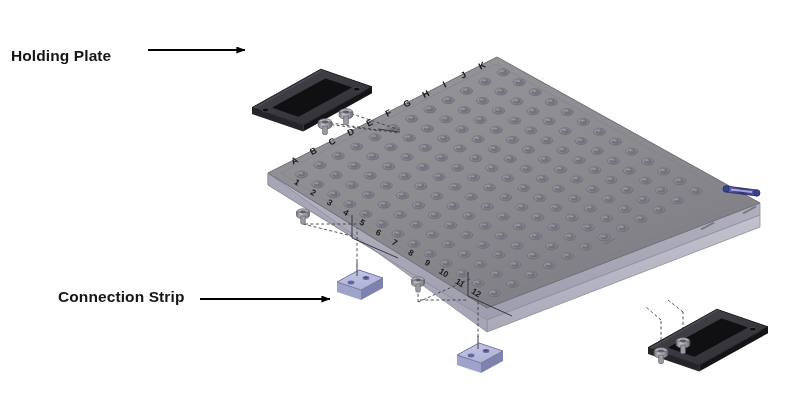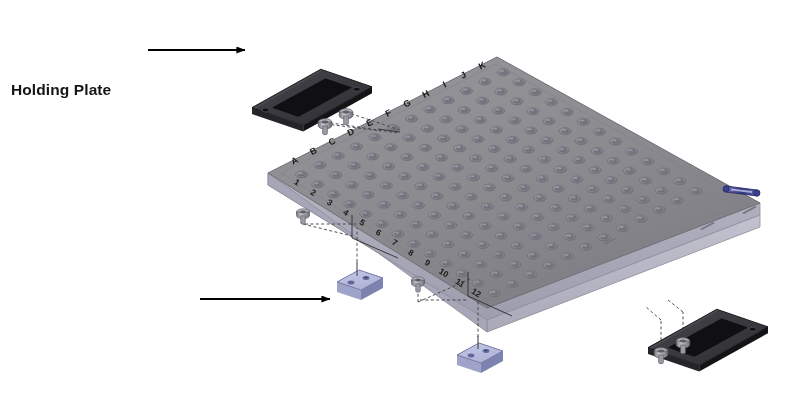--- a/index.html
+++ b/index.html
@@ -27,21 +27,20 @@
     display: block;
   }
   .callout-label {
     position: absolute;
     font-family: "Liberation Sans", sans-serif;
     font-size: 15.5px;
     font-weight: 700;
     color: #161616;
     white-space: nowrap;
     letter-spacing: 0.1px;
-    margin-top: 34px;
   }
   #label-holding-plate { left: 11px; top: 47px; }
   #label-connection-strip { left: 58px; top: 288px; }
 </style>
 </head>
 <body>
 
 <div id="stage">
 
   <svg id="diagram-svg" viewBox="0 0 800 402">
@@ -406,14 +405,15 @@
     <g transform="translate(457,345) scale(1.0)">
       <use href="#connstrip"></use>
     </g>
     <path d="M478,336 L478,349" stroke="#4a4a52" stroke-width="1.1" fill="none"></path>
 
     <line x1="148" y1="50" x2="245" y2="50" stroke="#000000" stroke-width="2.1" marker-end="url(#arrowhead)"></line>
     <line x1="200" y1="299" x2="330" y2="299" stroke="#000000" stroke-width="2.1" marker-end="url(#arrowhead)"></line>
   </svg>
 
   <div class="callout-label" id="label-holding-plate">Holding Plate</div>
+  <div class="callout-label" id="label-connection-strip">Connection Strip</div>
 
 </div>
 
 </body></html>

